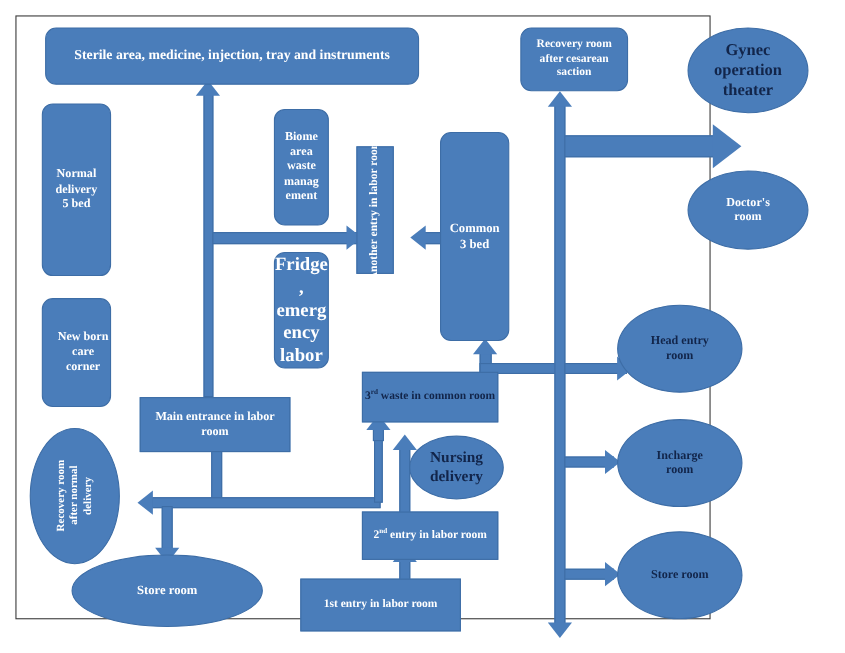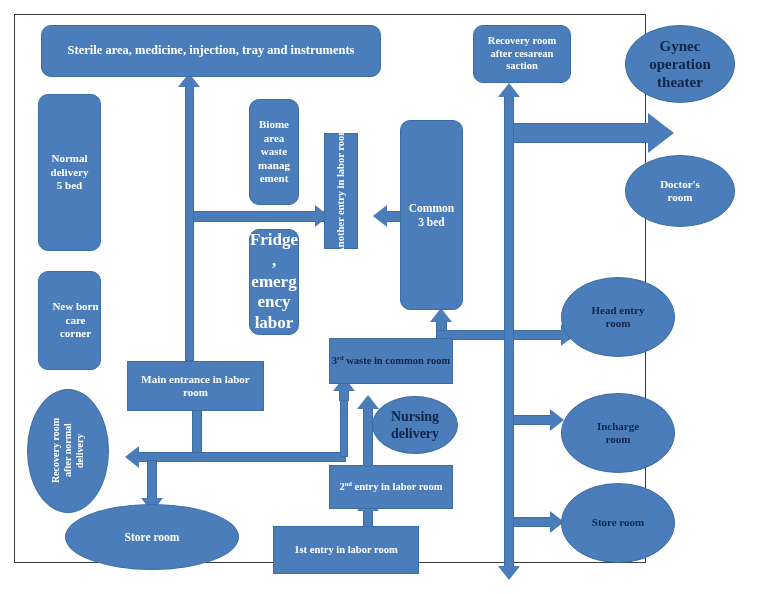--- a/index.html
+++ b/index.html
@@ -220,21 +220,21 @@
       </span>
     </div>
 
     <div class="shape oval dark" style="left:546px; top:262px; width:114px; height:80px; font-size:11px;">
       <span>
         <span>Head entry</span><br>
         <span>room</span>
       </span>
     </div>
 
-    <div class="shape oval dark" style="left:546px; top:378px; width:114px; height:80px; font-size:11px;">
+    <div class="shape oval dark" style="left:546px; top:366px; width:114px; height:80px; font-size:11px;">
       <span>
         <span>Incharge</span><br>
         <span>room</span>
       </span>
     </div>
 
     <div class="shape oval dark" style="left:546px; top:468px; width:114px; height:80px; font-size:11px;">
       <span>Store room</span>
     </div>
 

